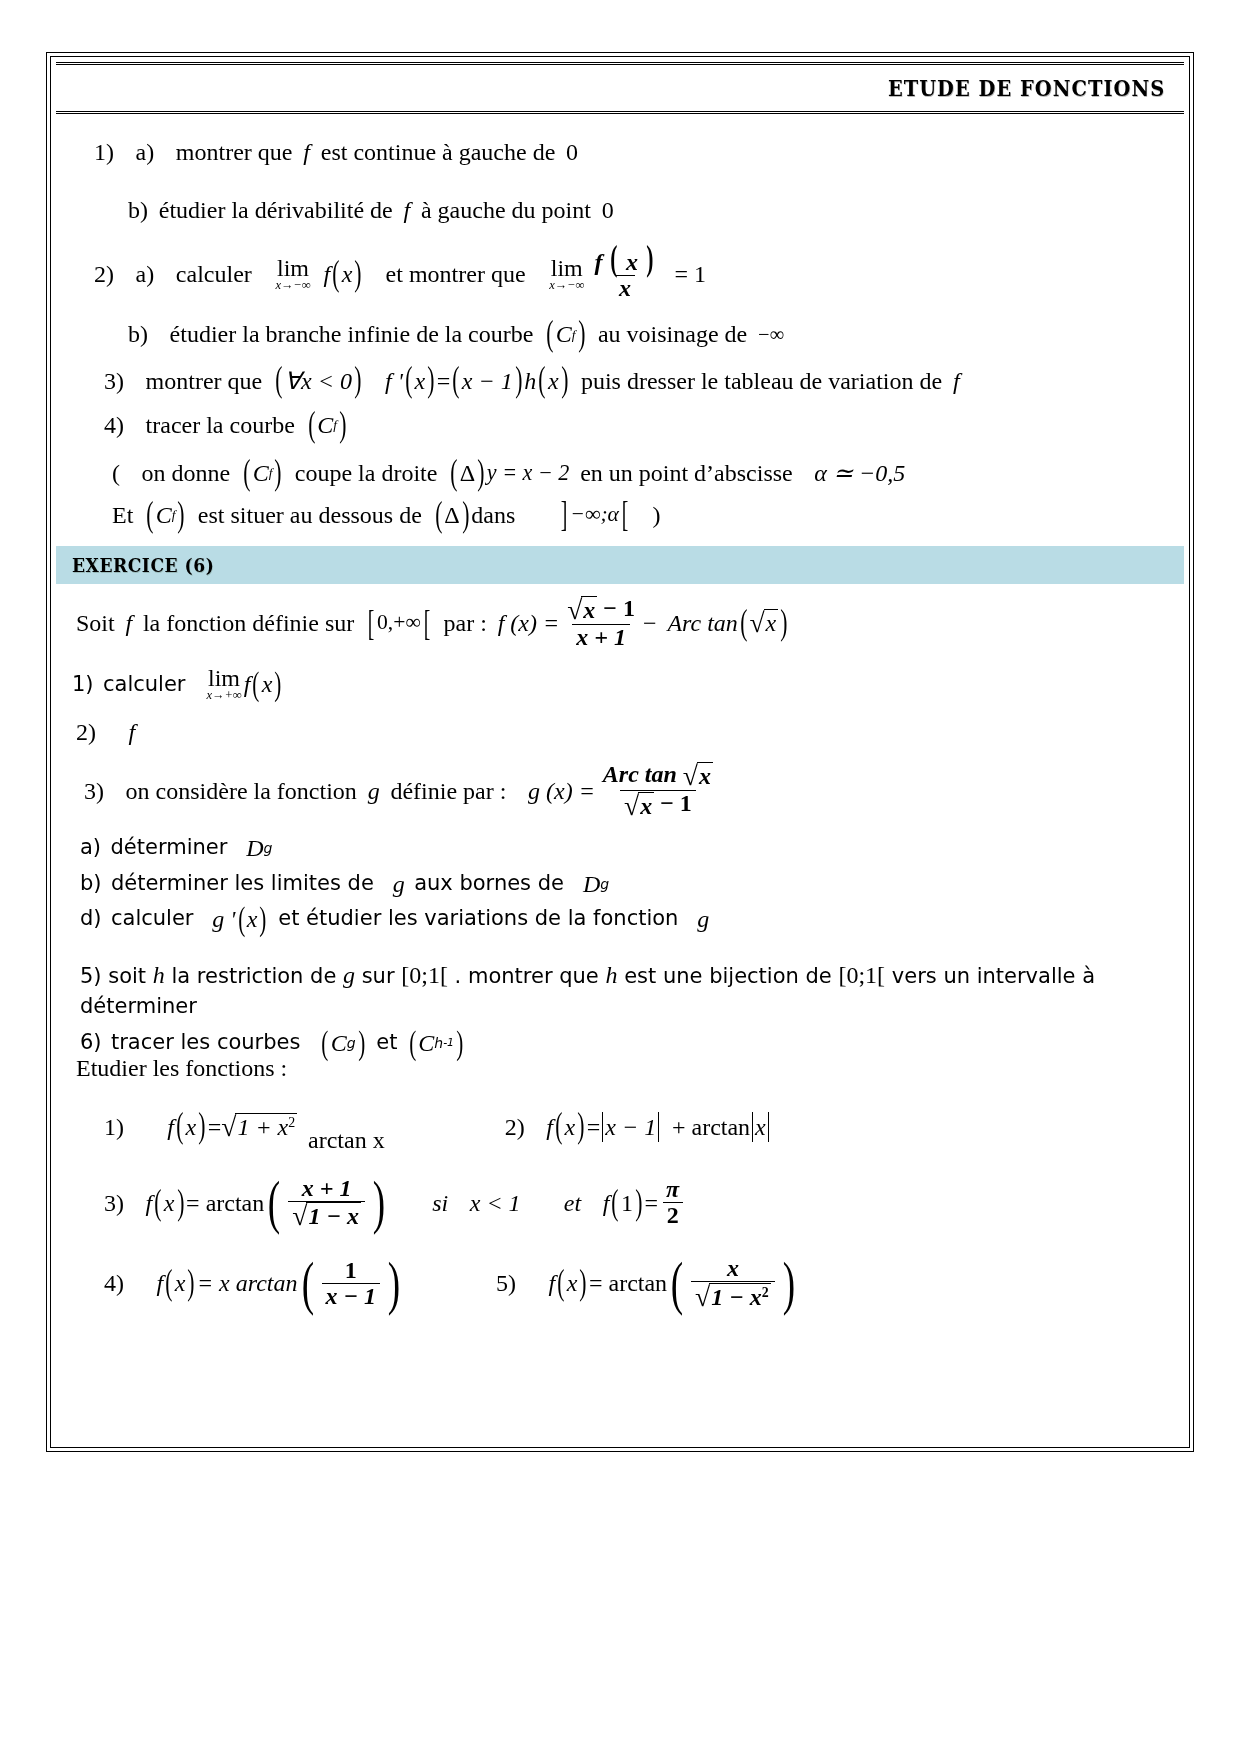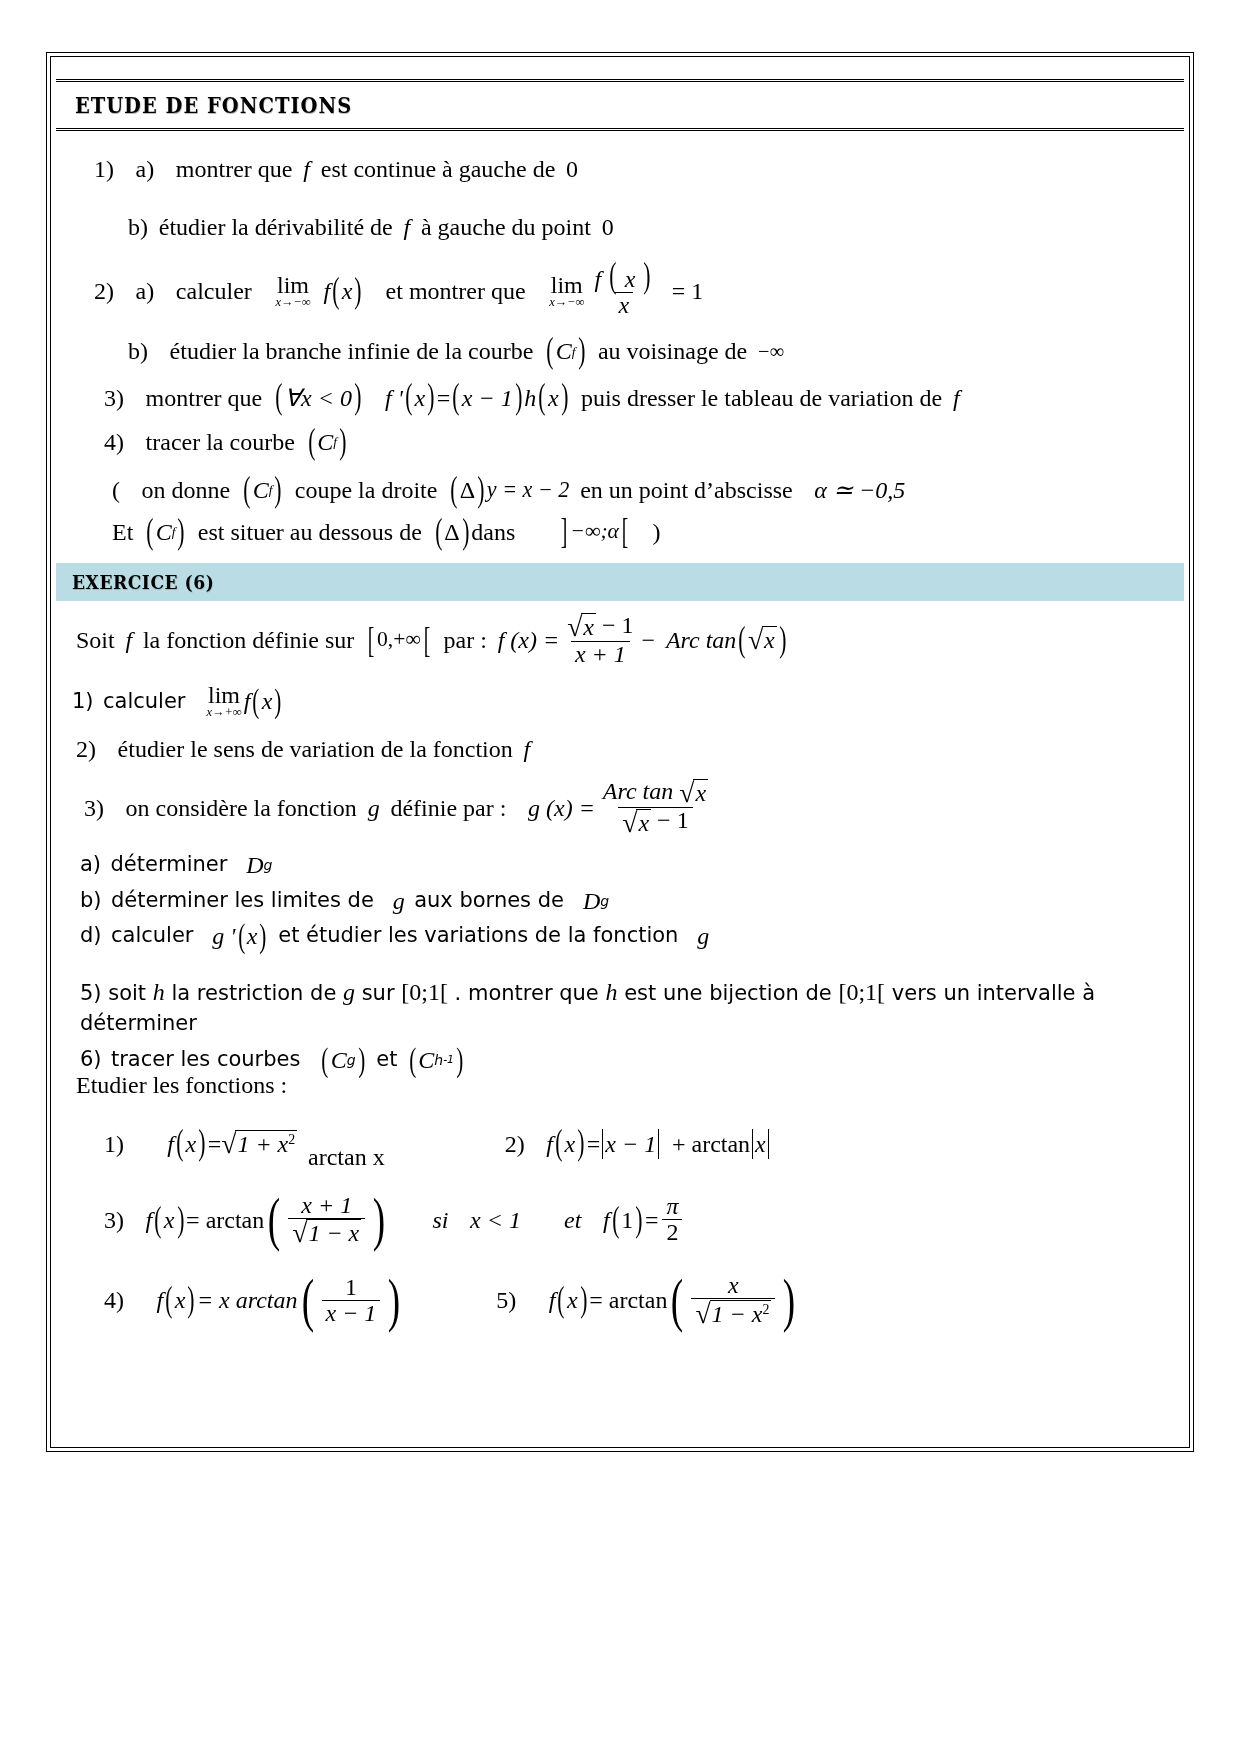--- a/index.html
+++ b/index.html
@@ -23,21 +23,21 @@
     border:1px solid #000;
   }
   .inner-pad{position:absolute;left:9px;top:9px;right:9px;bottom:9px;overflow:hidden;}
 
   
   .title-bar{
     position:relative;
     height:46px;
     border-bottom:3px double #000;
     border-top:3px double #000;
-    display:flex;align-items:center;justify-content:flex-start;margin-top:17px;
+    display:flex;align-items:center;justify-content:flex-end;
   }
   .doc-title{
     font-family:"DejaVu Serif", serif;
     font-weight:bold;
     font-size:22px;
     letter-spacing:1.2px;
     transform:scaleX(.88);
     text-shadow:0.7px 0.7px 0 #bbb;
   }
 
@@ -67,21 +67,21 @@
   }
   .sub{font-size:.56em;font-style:italic;vertical-align:-.45em;display:inline-block;}
   .sup{font-size:.58em;vertical-align:.55em;display:inline-block;}
 
   .lim{display:inline-flex;flex-direction:column;align-items:center;vertical-align:middle;
        line-height:1;margin:0 2px;}
   .lim .op{font-size:1em;}
   .lim .und{font-size:.52em;font-style:italic;margin-top:-1px;}
 
   .frac{display:inline-flex;flex-direction:column;align-items:center;vertical-align:middle;
-        margin:0 4px;line-height:1.05;}
+        margin:0 4px;line-height:1.05;font-weight:bold;}
   .frac .num{padding:0 4px;}
   .frac .den{padding:0 4px;border-top:1.4px solid #000;}
 
   .sqrt{display:inline-flex;align-items:flex-start;vertical-align:middle;}
   .sqrt .rad{font-size:1.15em;line-height:1;margin-right:-1px;}
   .sqrt .rnd{border-top:1.3px solid #000;padding:0 2px;line-height:1.12;}
 
   .bigbr{display:inline-block;font-size:1.5em;transform:scaleX(.55);line-height:.7;}
   .absbar{display:inline-block;border-left:1.4px solid #000;height:1.25em;
           vertical-align:-.25em;margin:0 2px;width:0;}
@@ -326,21 +326,20 @@
           </span>
           <span class="mi" style="font-size:24px">f</span>
           <span class="paren" style="font-size:34px">(</span>
           <span class="mi" style="font-size:24px">x</span>
           <span class="paren" style="font-size:34px">)</span>
         </div>
 
         <div class="ln" style="margin-top:18px;padding-left:6px;">
           <span>2)</span>
             <span class="sp2"></span>
-          <span>étudier le sens de variation de la fonction</span>
             <span class="sp"></span>
           <span class="mi">f</span>
         </div>
 
         <div class="ln" style="margin-top:18px;padding-left:14px;">
           <span>3)</span>
             <span class="sp2"></span>
           <span>on considère la fonction</span>
             <span class="sp"></span>
           <span class="mi">g</span>

